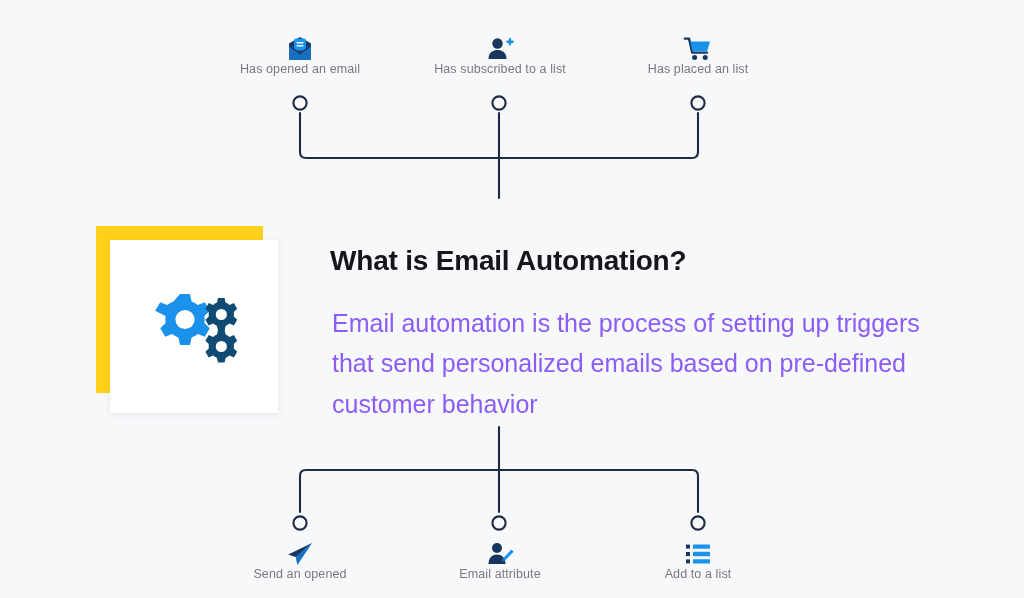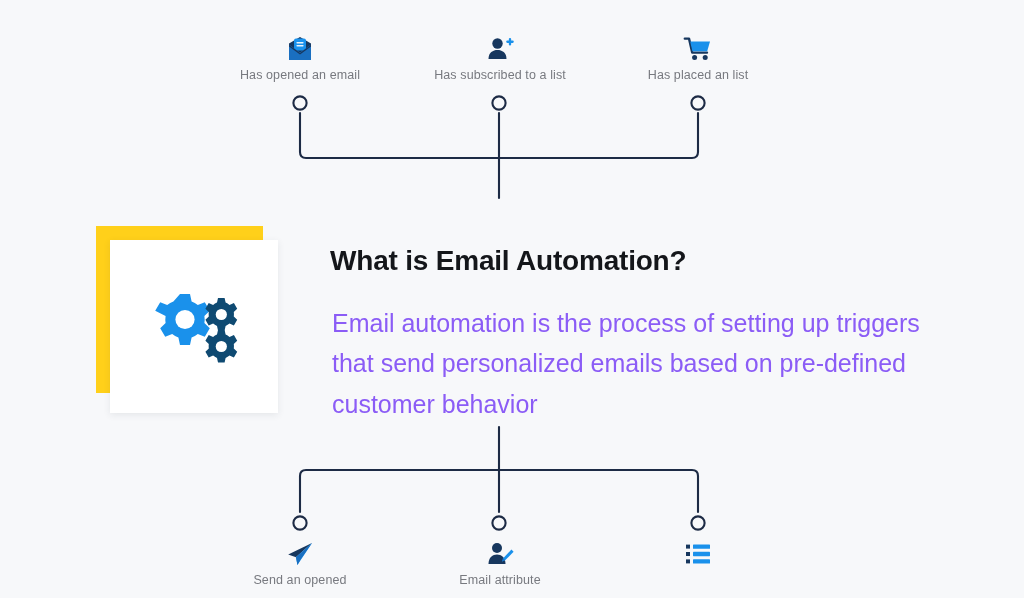--- a/index.html
+++ b/index.html
@@ -41,21 +41,20 @@
     height: 34px;
     display: flex;
     align-items: flex-end;
     justify-content: center;
   }
   .node .node-label {
     font-size: 12.5px;
     color: #77797f;
     letter-spacing: 0.1px;
     white-space: nowrap;
-    margin-top: 6px;
   }
 
   .node-top { top: 28px; }
   .node-bottom { top: 533px; }
 
   .pos-left   { left: 200px; }
   .pos-center { left: 400px; }
   .pos-right  { left: 598px; }
 
   
@@ -226,15 +225,16 @@
     <div class="icon-wrap">
       <svg width="30" height="26" viewBox="0 0 30 26">
         <rect x="3" y="3.6" width="4" height="4" fill="#17375e"></rect>
         <rect x="3" y="11" width="4" height="4" fill="#17375e"></rect>
         <rect x="3" y="18.4" width="4" height="4" fill="#17375e"></rect>
         <rect x="10" y="3.4" width="17" height="4.4" rx="0.6" fill="#1a91eb"></rect>
         <rect x="10" y="10.8" width="17" height="4.4" rx="0.6" fill="#1a91eb"></rect>
         <rect x="10" y="18.2" width="17" height="4.4" rx="0.6" fill="#1a91eb"></rect>
       </svg>
     </div>
+    <div class="node-label">Add to a list</div>
   </div>
 
 </div>
 
 </body></html>

